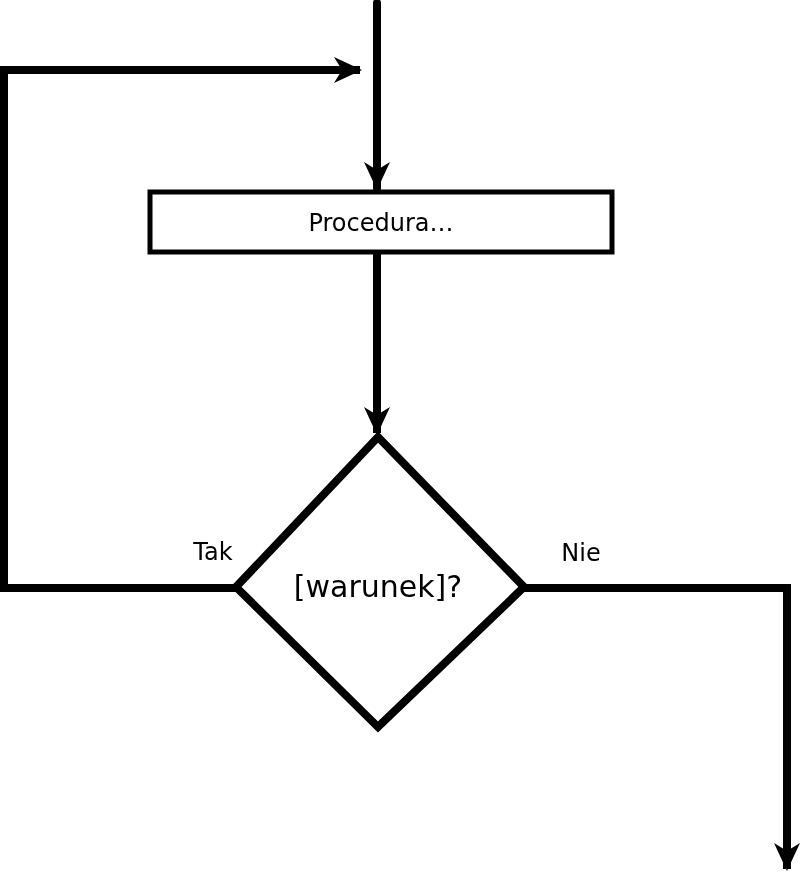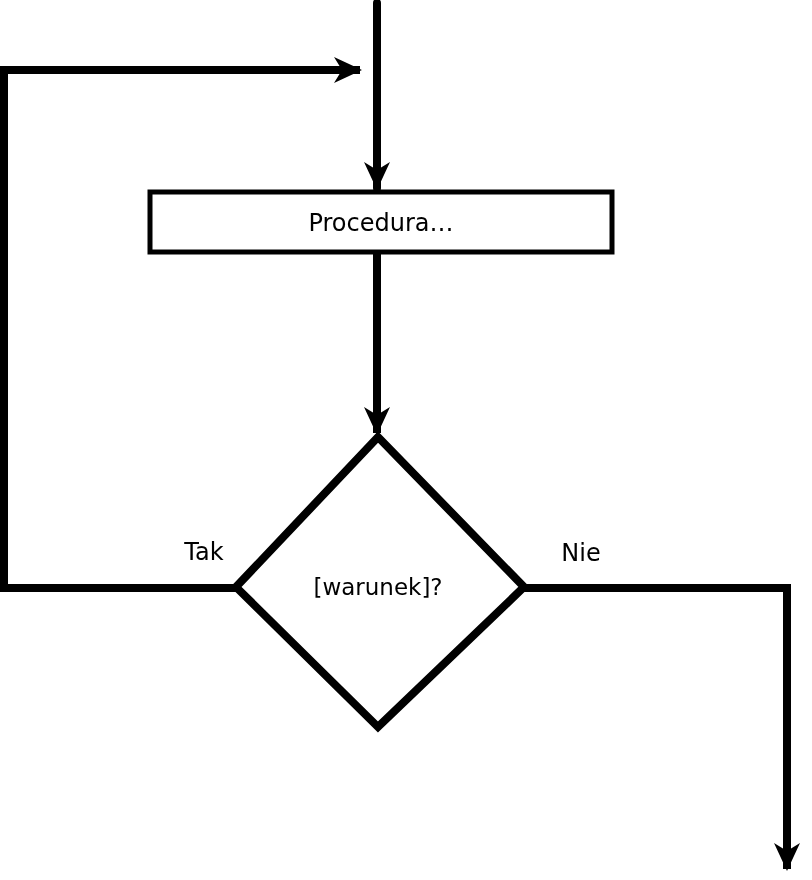--- a/index.html
+++ b/index.html
@@ -23,22 +23,22 @@
   .label {
     position: absolute;
     transform: translate(-50%, -50%);
     white-space: nowrap;
     color: #000000;
     font-size: 24px;
     line-height: 1;
     letter-spacing: 0px;
   }
   .label-process   { left: 381px; top: 223px; text-align: right; }
-  .label-decision  { left: 378px; top: 587px; font-size: 23px; }
-  .label-yes       { left: 204px; top: 552px; }
+  .label-decision  { left: 378px; top: 587px; font-size: 30px; }
+  .label-yes       { left: 213px; top: 552px; }
   .label-no        { left: 581px; top: 553px; }
 </style>
 </head>
 <body>
 
 <div class="canvas">
 
   <svg width="812" height="880" viewBox="0 0 812 880">
     <defs>
       <marker id="arrowhead" markerUnits="userSpaceOnUse" markerWidth="32" markerHeight="30" refX="26" refY="14" orient="auto">

